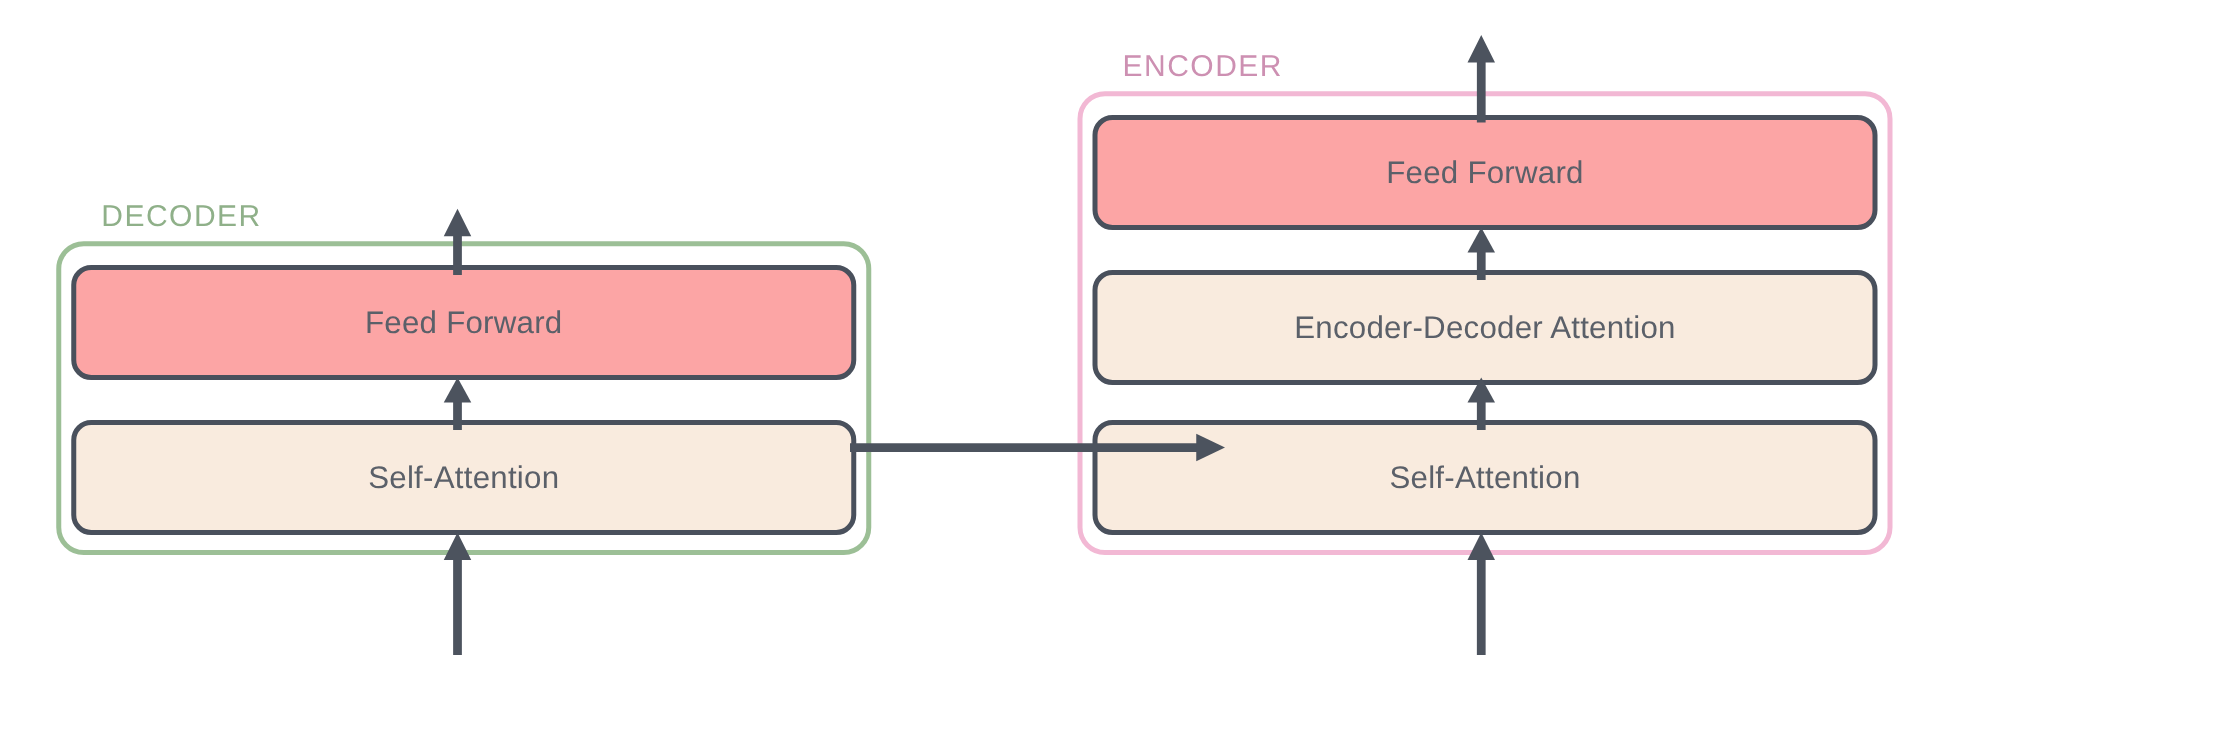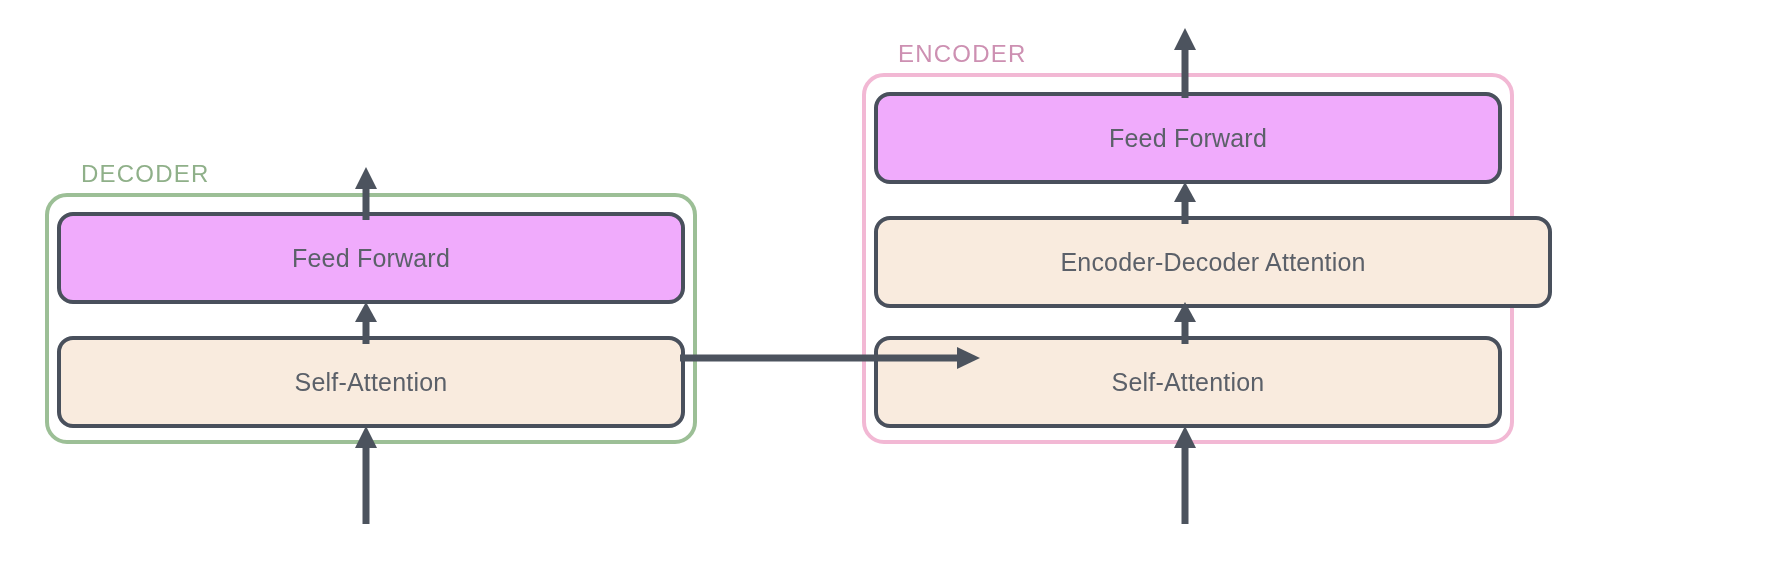--- a/index.html
+++ b/index.html
@@ -64,36 +64,36 @@
     border-radius: 16px;
     display: flex;
     align-items: center;
     justify-content: center;
     color: #5b6069;
     font-size: 25px;
     font-weight: 400;
     letter-spacing: 0.2px;
     white-space: nowrap;
   }
-  .fill-blue { background: #f0abfc; }
+  .fill-blue { background: #fca5a5; }
   .fill-peach { background: #f9ebde; }
 
   
   #enc-feed-forward {
     left: 57px;  top: 212px;  width: 628px; height: 92px;
   }
   #enc-self-attention {
     left: 57px;  top: 336px;  width: 628px; height: 92px;
   }
   
   #dec-feed-forward {
     left: 874px; top: 92px;   width: 628px; height: 92px;
   }
   #dec-encoder-decoder-attention {
-    left: 874px; top: 216px;  width: 678px; height: 92px;
+    left: 874px; top: 216px;  width: 628px; height: 92px;
   }
   #dec-self-attention {
     left: 874px; top: 336px;  width: 628px; height: 92px;
   }
 
   
   .arrow {
     position: absolute;
   }
   .arrow svg { display: block; overflow: visible; }

